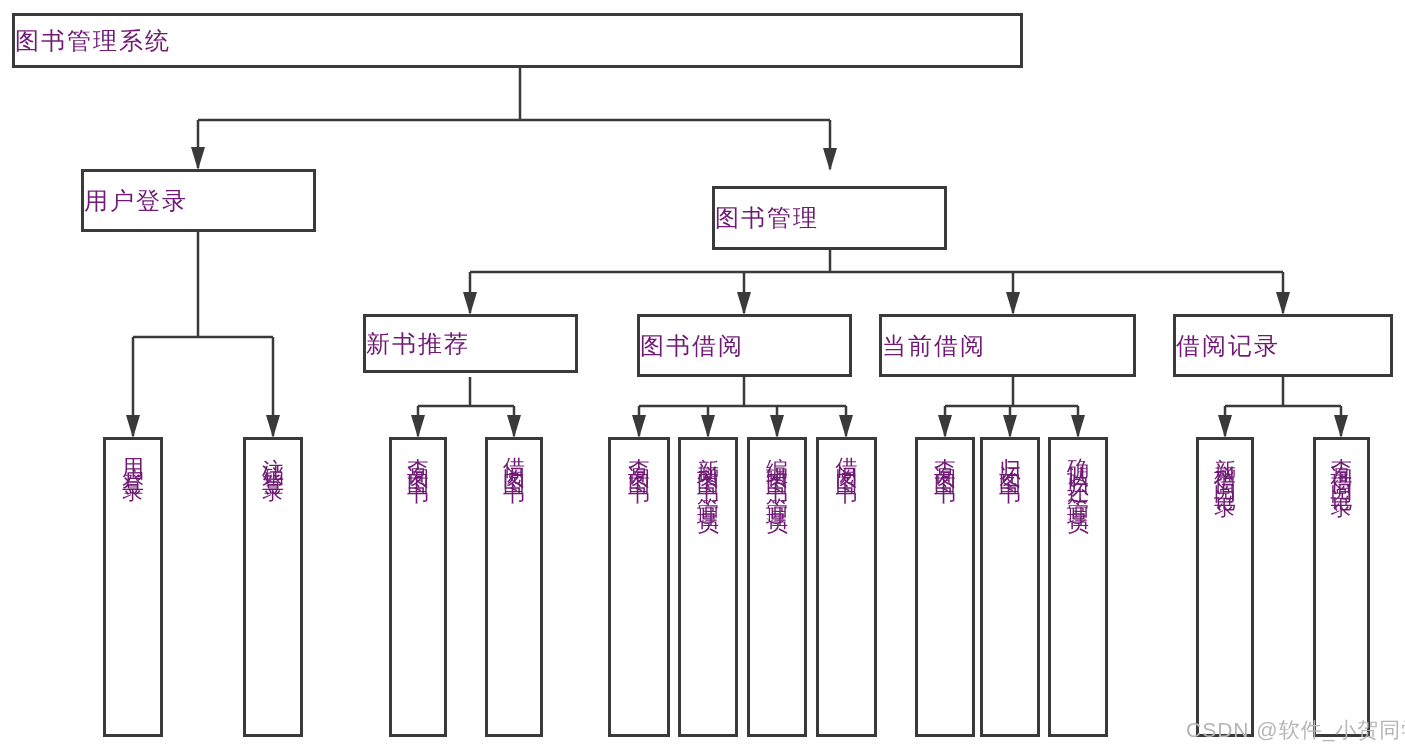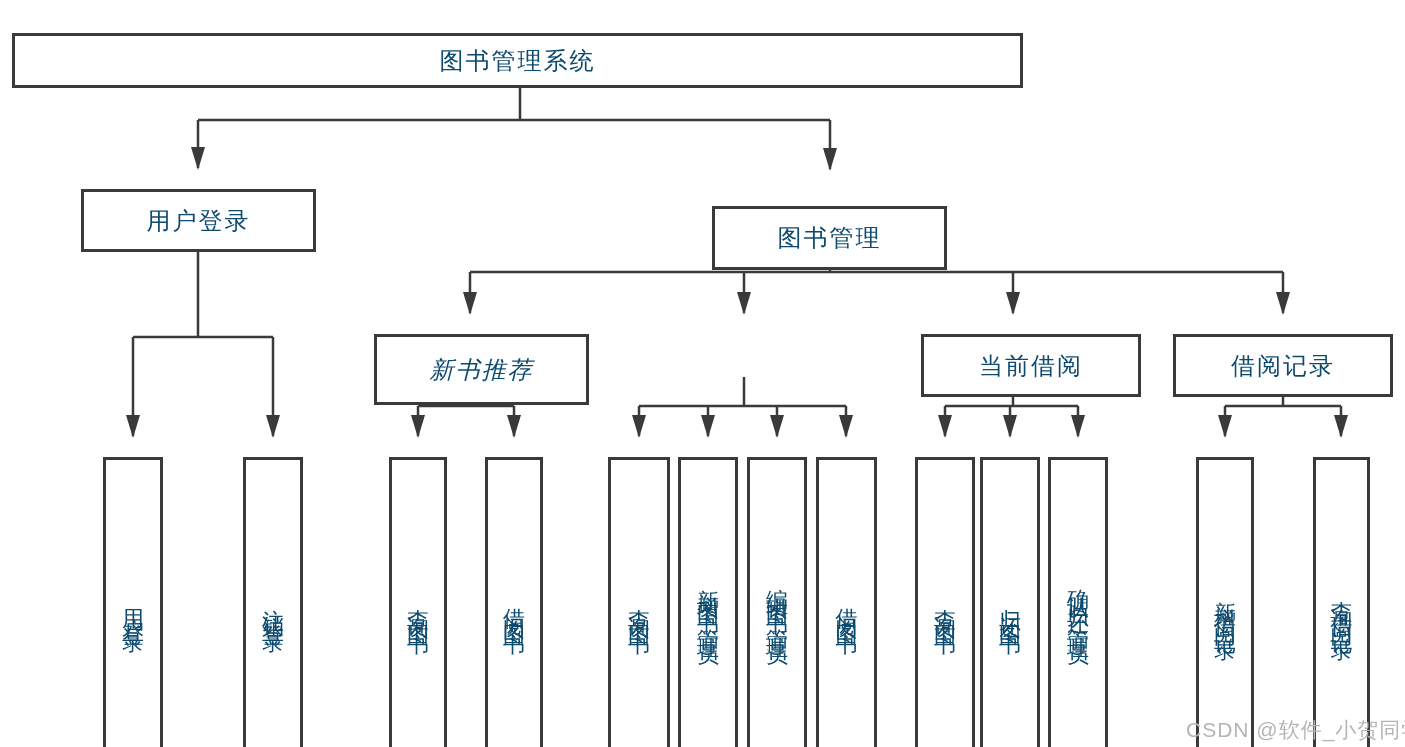--- a/index.html
+++ b/index.html
@@ -6,39 +6,38 @@
   body{
     width:1405px;height:747px;position:relative;overflow:hidden;
     background:#ffffff;
     font-family:"Liberation Sans","DejaVu Sans",sans-serif;
   }
   .stage{position:absolute;left:0;top:0;width:1405px;height:747px;}
   svg.connectors{position:absolute;left:0;top:0;z-index:1;}
   .box{
     position:absolute;box-sizing:border-box;z-index:2;
     background:#ffffff;border:3px solid #3a3a3a;
-    display:flex;align-items:center;justify-content:center;
-    color:#0c4a6e;
-    margin-top:20px;
+    display:flex;align-items:center;justify-content:flex-start;
+    color:#701a75;
   }
   .h{font-size:24px;letter-spacing:2px;white-space:nowrap;}
   .v{
     writing-mode:vertical-lr;
     font-size:22px;letter-spacing:8px;line-height:1;
     text-align:center;
   }
   
   #n-root{left:12px;top:13px;width:1011px;height:55px;}
   
   #n-l2-0{left:81px;top:169px;width:235px;height:63px;}
   #n-l2-1{left:712px;top:186px;width:235px;height:64px;}
   
-  #n-l3-0{left:374px;top:314px;width:215px;height:71px;font-style:italic;}
+  #n-l3-0{left:363px;top:314px;width:215px;height:59px;}
   #n-l3-1{left:637px;top:314px;width:215px;height:63px;}
-  #n-l3-2{left:921px;top:314px;width:220px;height:63px;}
+  #n-l3-2{left:879px;top:314px;width:257px;height:63px;}
   #n-l3-3{left:1173px;top:314px;width:220px;height:63px;}
   
   .leaf{top:437px;height:300px;}
   #g1-0{left:103px;width:60px;}
   #g1-1{left:243px;width:60px;}
   #g2-0{left:389px;width:58px;}
   #g2-1{left:485px;width:58px;}
   #g3-0{left:608px;width:62px;}
   #g3-1{left:678px;width:60px;}
   #g3-2{left:747px;width:60px;}
@@ -98,20 +97,23 @@
   <div class="box h" id="n-l2-0">
     <span>用户登录</span>
   </div>
   <div class="box h" id="n-l2-1">
     <span>图书管理</span>
   </div>
 
   <div class="box h" id="n-l3-0">
     <span>新书推荐</span>
   </div>
+  <div class="box h" id="n-l3-1">
+    <span>图书借阅</span>
+  </div>
   <div class="box h" id="n-l3-2">
     <span>当前借阅</span>
   </div>
   <div class="box h" id="n-l3-3">
     <span>借阅记录</span>
   </div>
 
   <div class="box v leaf" id="g1-0">
     <span>用户登录</span>
   </div>

